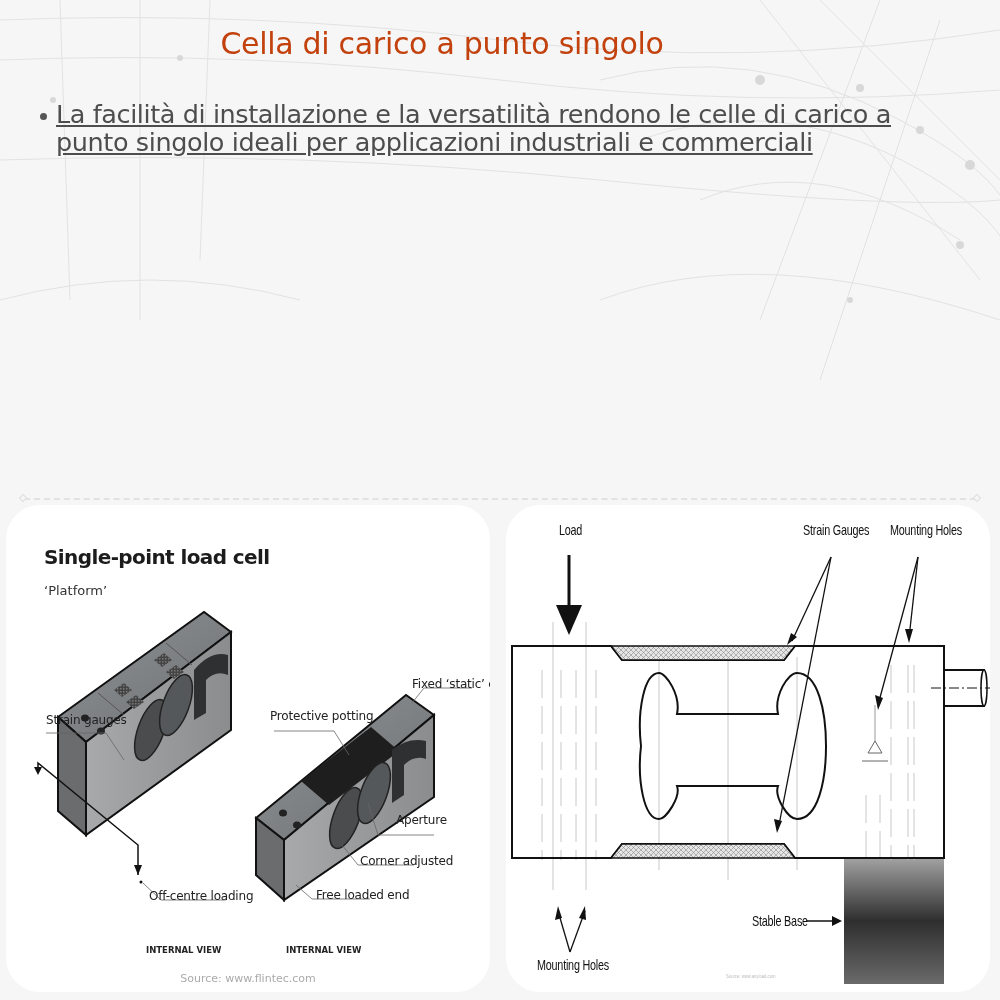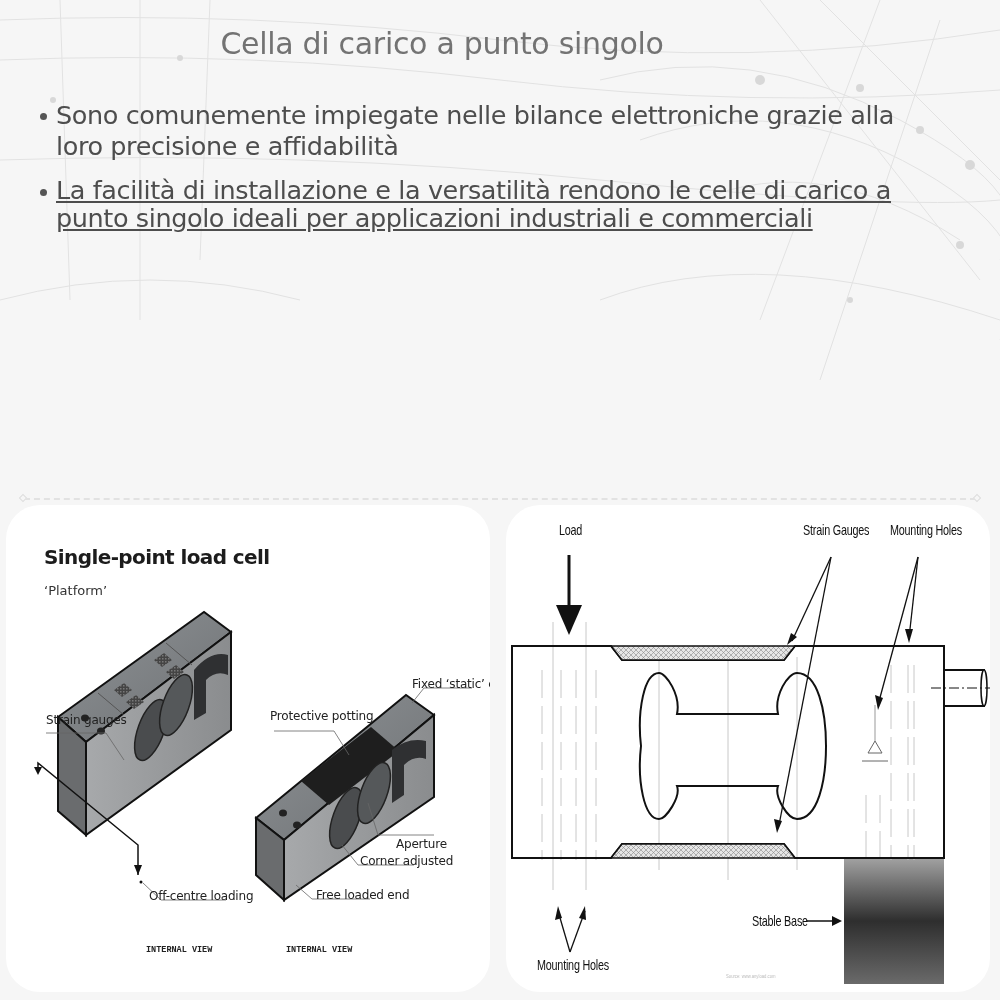--- a/index.html
+++ b/index.html
@@ -6,21 +6,21 @@
     html, body { width: 1000px; height: 1000px; overflow: hidden; }
     body {
       background: #f6f6f6;
       font-family: "DejaVu Sans", sans-serif;
       color: #4a4a4a;
       position: relative;
     }
     .bg-pattern { position: absolute; left: 0; top: 0; width: 1000px; height: 500px; z-index: 0; }
     .page-title {
       position: absolute; left: 0; top: 26px; width: 884px;
-      text-align: center; font-size: 30px; color: #737373; z-index: 1;
+      text-align: center; font-size: 30px; color: #c2410c; z-index: 1;
       letter-spacing: -0.3px;
     }
     .bullets { position: absolute; left: 38px; top: 100px; width: 900px; z-index: 1; }
     .bullet {
       position: relative; padding-left: 18px;
       font-size: 25.5px; line-height: 31px; color: #4d4d4d;
       letter-spacing: -0.4px;
       margin-bottom: 14px;
     }
     .bullet .dot {
@@ -47,21 +47,21 @@
       color: #1c1c1c; letter-spacing: -0.6px;
     }
     .lc-subtitle {
       position: absolute; left: 38px; top: 78px; font-size: 13px; color: #333; text-align: center;
     }
     .lc-svg { position: absolute; left: 0; top: 0; }
     .label-sm {
       position: absolute; font-size: 12px; color: #222; letter-spacing: -0.2px; white-space: nowrap;
     }
     .view-label {
-      position: absolute; font-size: 8.5px; font-weight: bold; color: #222; white-space: nowrap; font-family: Liberation Mono, monospace;
+      position: absolute; font-size: 8.5px; font-weight: bold; color: #222; white-space: nowrap;
     }
     .source-left {
       position: absolute; left: 0; width: 484px; top: 467px; text-align: center;
       font-size: 11px; color: #aaa;
     }
     .rd-label {
       position: absolute; font-family: "Liberation Sans", sans-serif; font-size: 15px; color: #111;
       transform: scaleX(0.72); transform-origin: left center; white-space: nowrap; letter-spacing: -0.3px;
     }
     .source-right {
@@ -98,24 +98,20 @@
       <circle cx="920" cy="130" r="4"></circle>
       <circle cx="970" cy="165" r="5"></circle>
     <circle cx="960" cy="245" r="4"></circle>
       <circle cx="850" cy="300" r="3"></circle>
   </g>
 </svg>
 
 <div class="page-title">Cella di carico a punto singolo</div>
 
 <div class="bullets">
-  <div class="bullet">
-    <span class="dot"></span>
-    <span>Sono comunemente impiegate nelle bilance elettroniche grazie alla loro precisione e affidabilità</span>
-  </div>
   <div class="bullet tight">
     <span class="dot"></span>
     <span>La facilità di installazione e la versatilità rendono le celle di carico a punto singolo ideali per applicazioni industriali e commerciali</span>
   </div>
 </div>
 
 <div class="divider">
   <span class="end" style="left:-4px"></span>
   <span class="end" style="right:-4px"></span>
 </div>
@@ -195,26 +191,27 @@
       <polyline points="362,298 372,330 428,330" fill="none" stroke="#666" stroke-width="0.8"></polyline>
       <polyline points="336,340 352,360 408,360" fill="none" stroke="#666" stroke-width="0.8"></polyline>
       <polyline points="290,380 306,394 364,394" fill="none" stroke="#666" stroke-width="0.8"></polyline>
     </g>
   </svg>
 
   <div class="label-sm" style="left:40px;top:208px">Strain gauges</div>
   <div class="label-sm" style="left:143px;top:384px">Off-centre loading</div>
   <div class="label-sm" style="left:406px;top:172px">Fixed ‘static’ end</div>
   <div class="label-sm" style="left:264px;top:204px">Protective potting</div>
-  <div class="label-sm" style="left:390px;top:332px">Aperture</div>
+  <div class="label-sm" style="left:390px;top:308px">Aperture</div>
   <div class="label-sm" style="left:354px;top:349px">Corner adjusted</div>
   <div class="label-sm" style="left:310px;top:383px">Free loaded end</div>
 
   <div class="view-label" style="left:140px;top:440px">INTERNAL VIEW</div>
   <div class="view-label" style="left:280px;top:440px">INTERNAL VIEW</div>
+  <div class="source-left">Source: www.flintec.com</div>
 </div>
 
 <div class="panel panel-right">
   <svg class="lc-svg" width="484" height="487" viewBox="0 0 484 487">
     <defs>
       <pattern id="hatch" width="5" height="5" patternUnits="userSpaceOnUse">
         <rect width="5" height="5" fill="#e6e6e6"></rect>
         <path d="M0 0 L5 5 M5 0 L0 5" stroke="#888" stroke-width="0.6"></path>
       </pattern>
       <linearGradient id="baseGrad" x1="0" y1="0" x2="0" y2="1">

